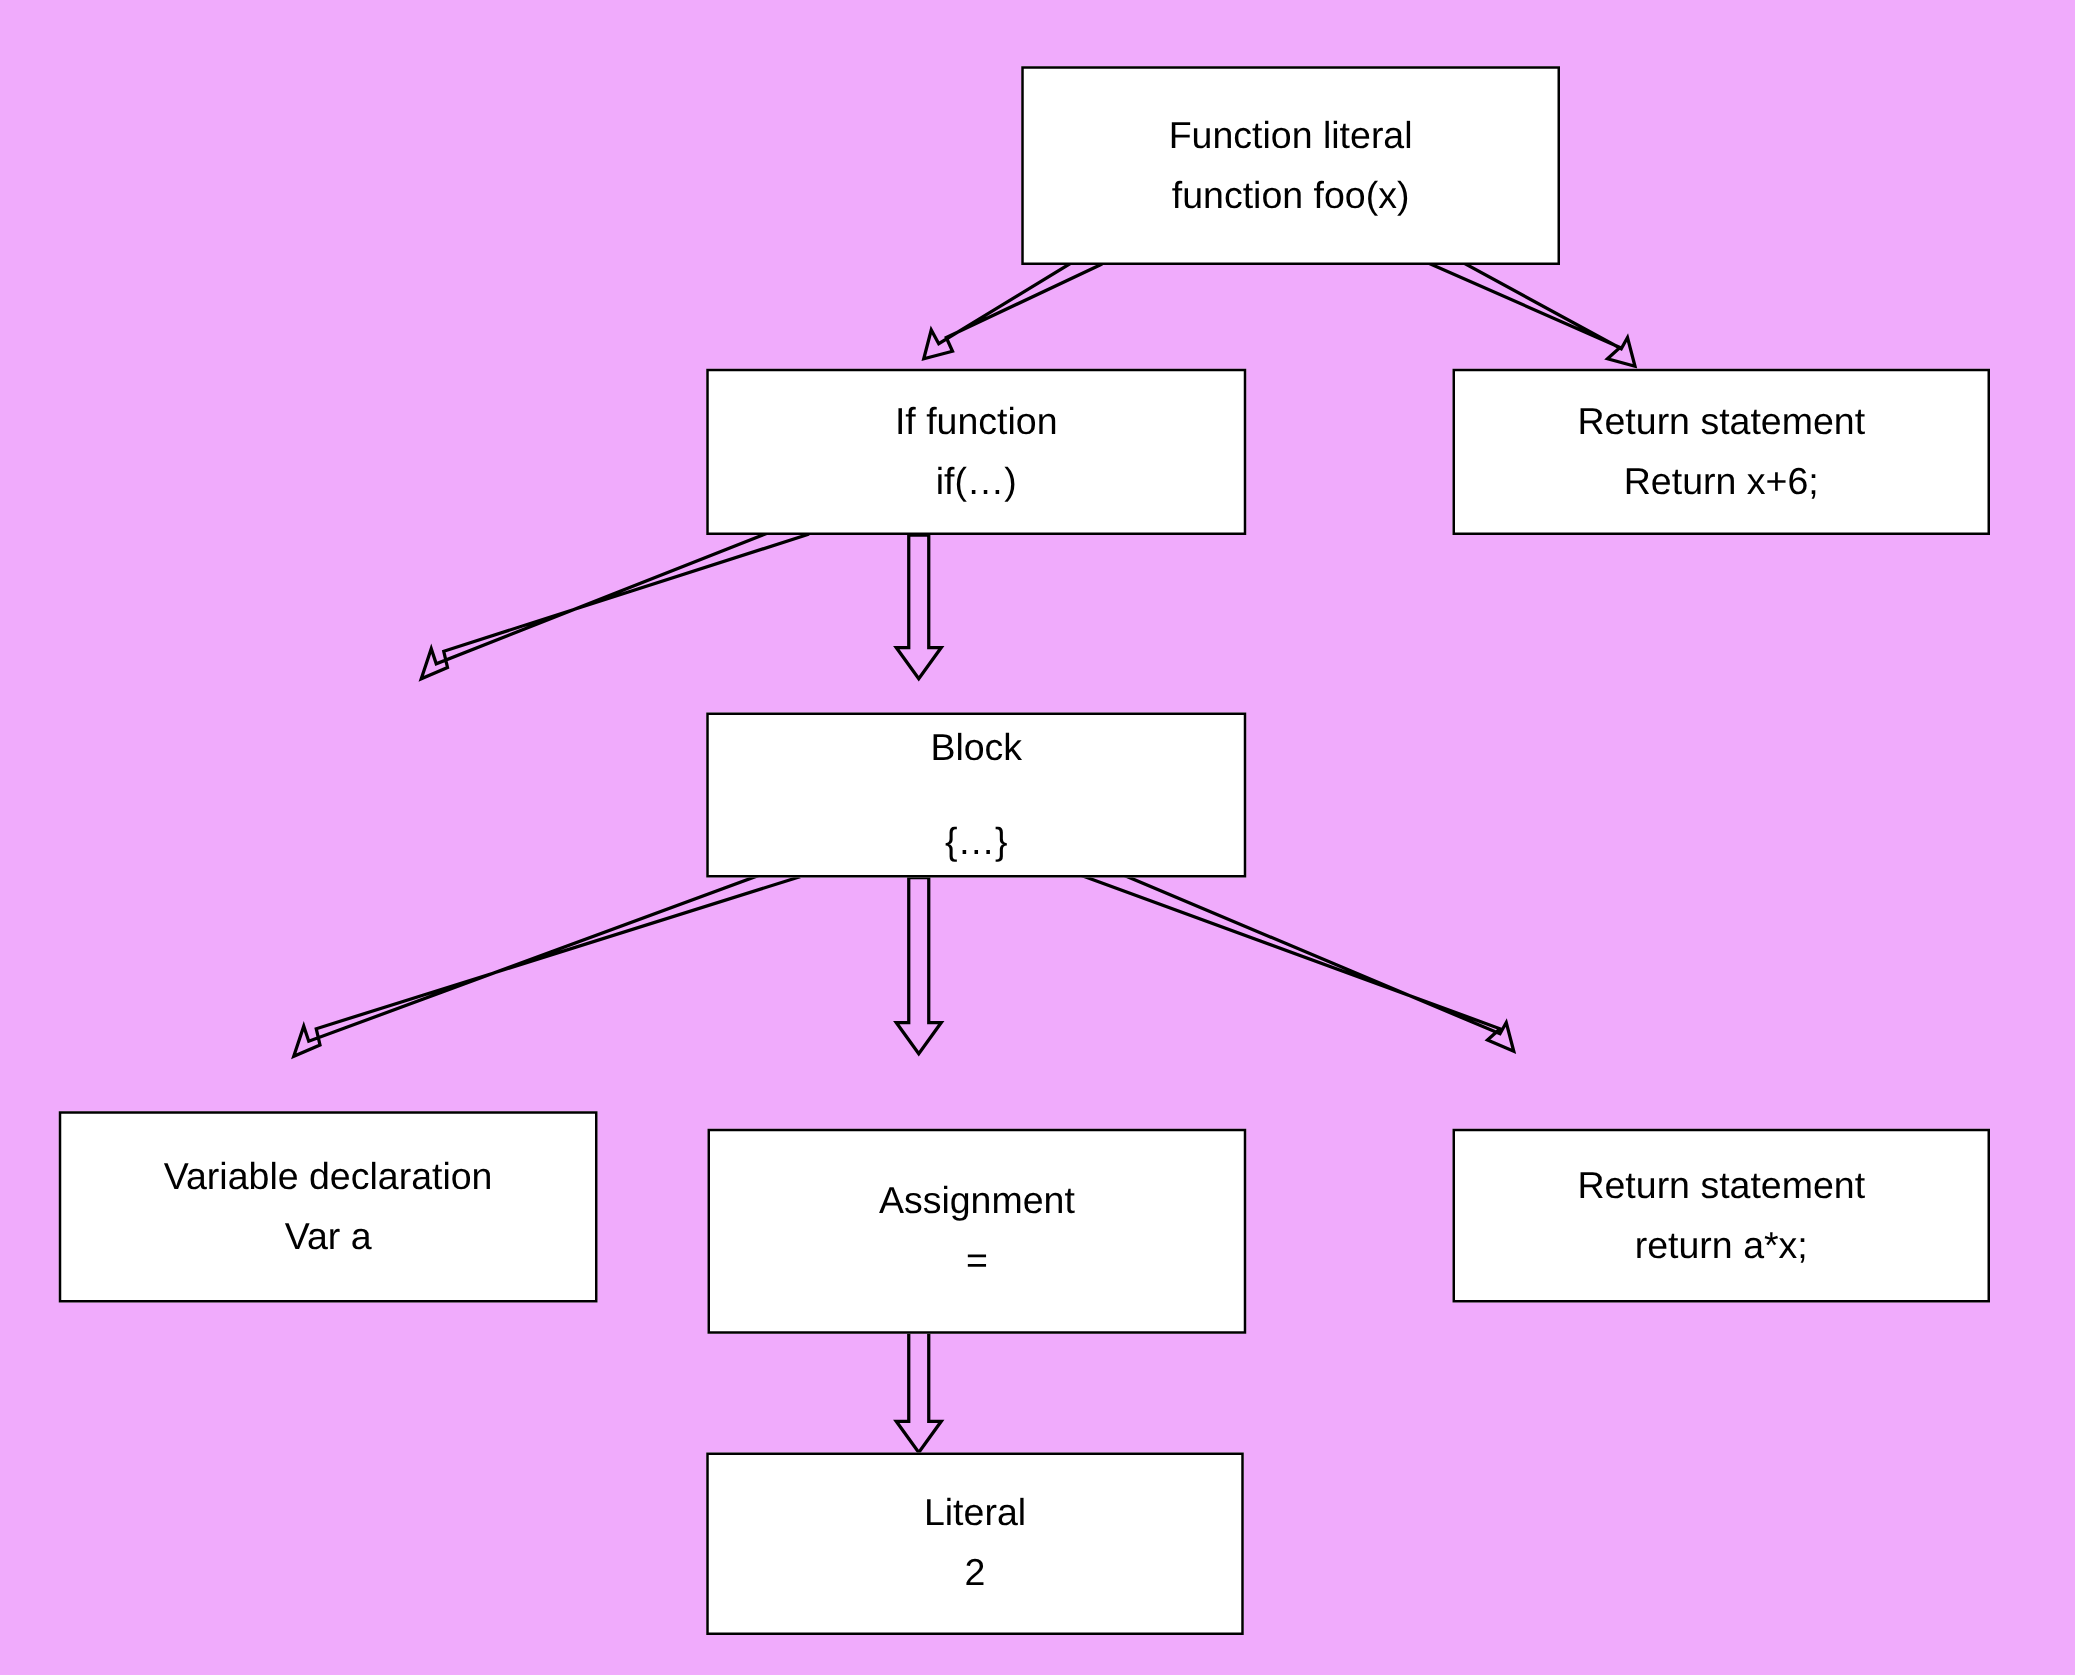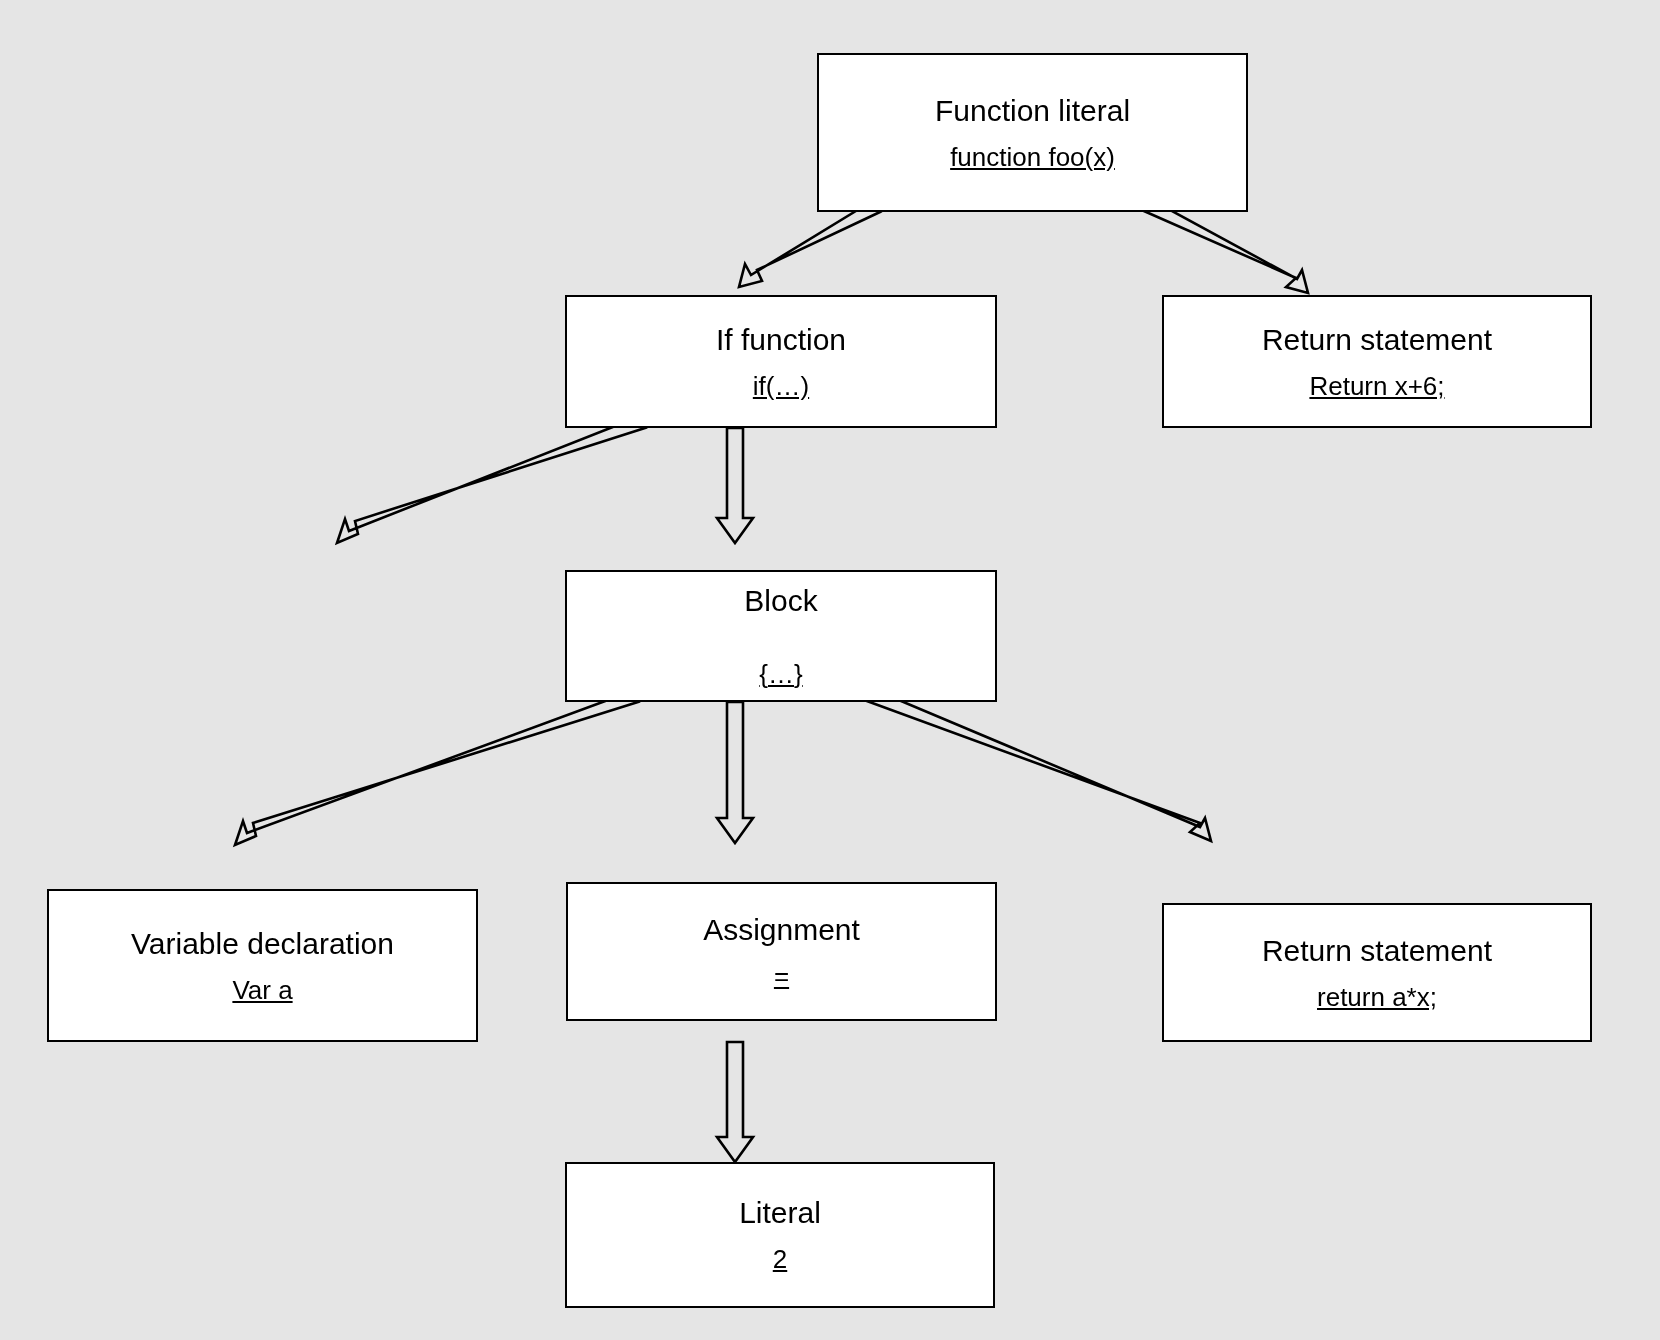--- a/index.html
+++ b/index.html
@@ -8,21 +8,21 @@
     padding: 0;
     background: #ffffff;
   }
   body {
     font-family: "Liberation Sans", sans-serif;
   }
   #canvas {
     position: relative;
     width: 1660px;
     height: 1340px;
-    background: #e5e5e5;
+    background: #f0abfc;
     overflow: hidden;
   }
   #edges {
     position: absolute;
     left: 0;
     top: 0;
     width: 1660px;
     height: 1340px;
     pointer-events: none;
   }
@@ -38,34 +38,33 @@
     text-align: center;
     color: #000000;
     z-index: 2;
   }
   .node .line1 {
     font-size: 30px;
     line-height: 1.0;
     white-space: nowrap;
   }
   .node .line2 {
-    font-size: 26px;
+    font-size: 30px;
     line-height: 1.0;
     white-space: nowrap;
     margin-top: 18px;
-    text-decoration: underline;
   }
   
   #n-function-literal { left: 817px;  top: 53px;   width: 431px; height: 159px; }
   #n-if-statement     { left: 565px;  top: 295px;  width: 432px; height: 133px; }
   #n-return-top       { left: 1162px; top: 295px;  width: 430px; height: 133px; }
   #n-binary-operation { left: 47px;   top: 570px;  width: 431px; height: 132px; }
   #n-block            { left: 565px;  top: 570px;  width: 432px; height: 132px; gap: 27px; }
   #n-var-declaration  { left: 47px;   top: 889px;  width: 431px; height: 153px; }
-  #n-assignment       { left: 566px;  top: 882px;  width: 431px; height: 139px; }
+  #n-assignment       { left: 566px;  top: 903px;  width: 431px; height: 164px; }
   #n-return-bottom    { left: 1162px; top: 903px;  width: 430px; height: 139px; }
   #n-literal          { left: 565px;  top: 1162px; width: 430px; height: 146px; justify-content: center; }
 </style>
 </head>
 <body>
 
 <div id="canvas">
 
   <svg id="edges" viewBox="0 0 1660 1340" width="1660" height="1340" xmlns="http://www.w3.org/2000/svg">
     <g fill="none" stroke="#000000" stroke-width="2.6" stroke-linejoin="miter" stroke-linecap="butt">

